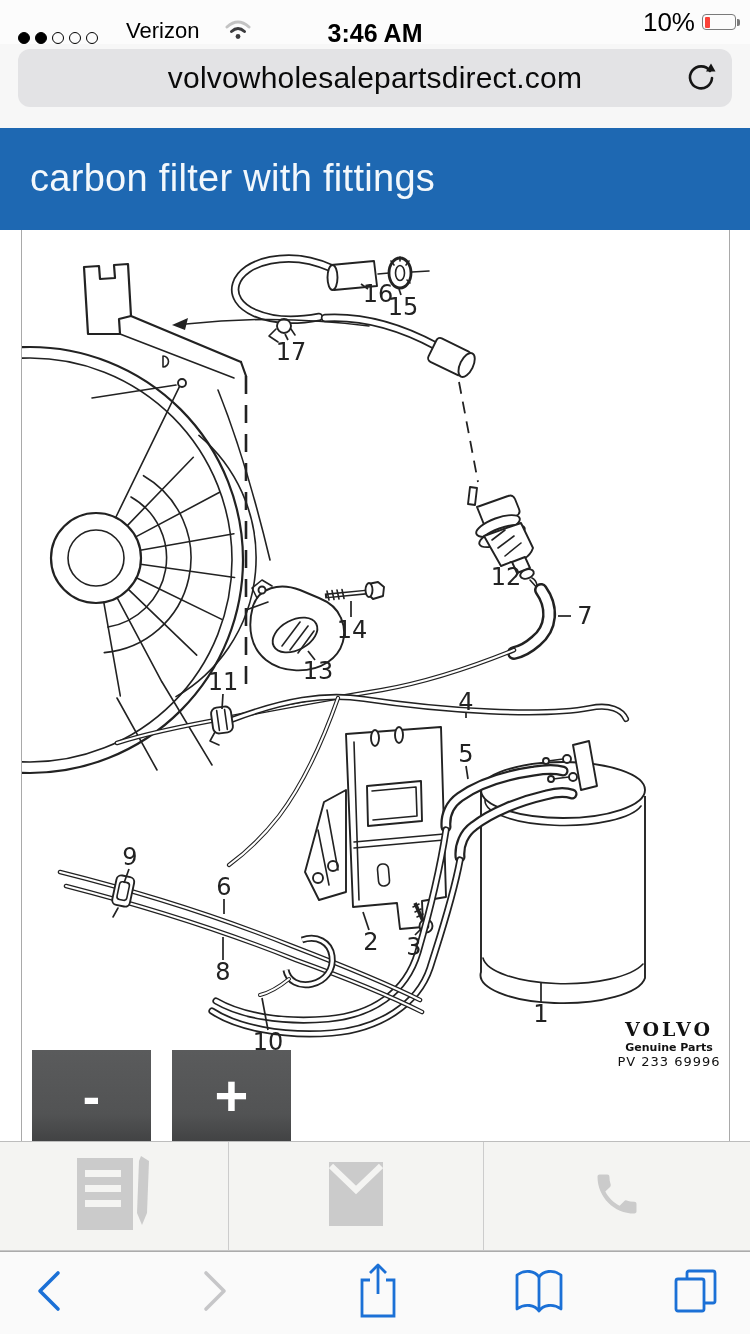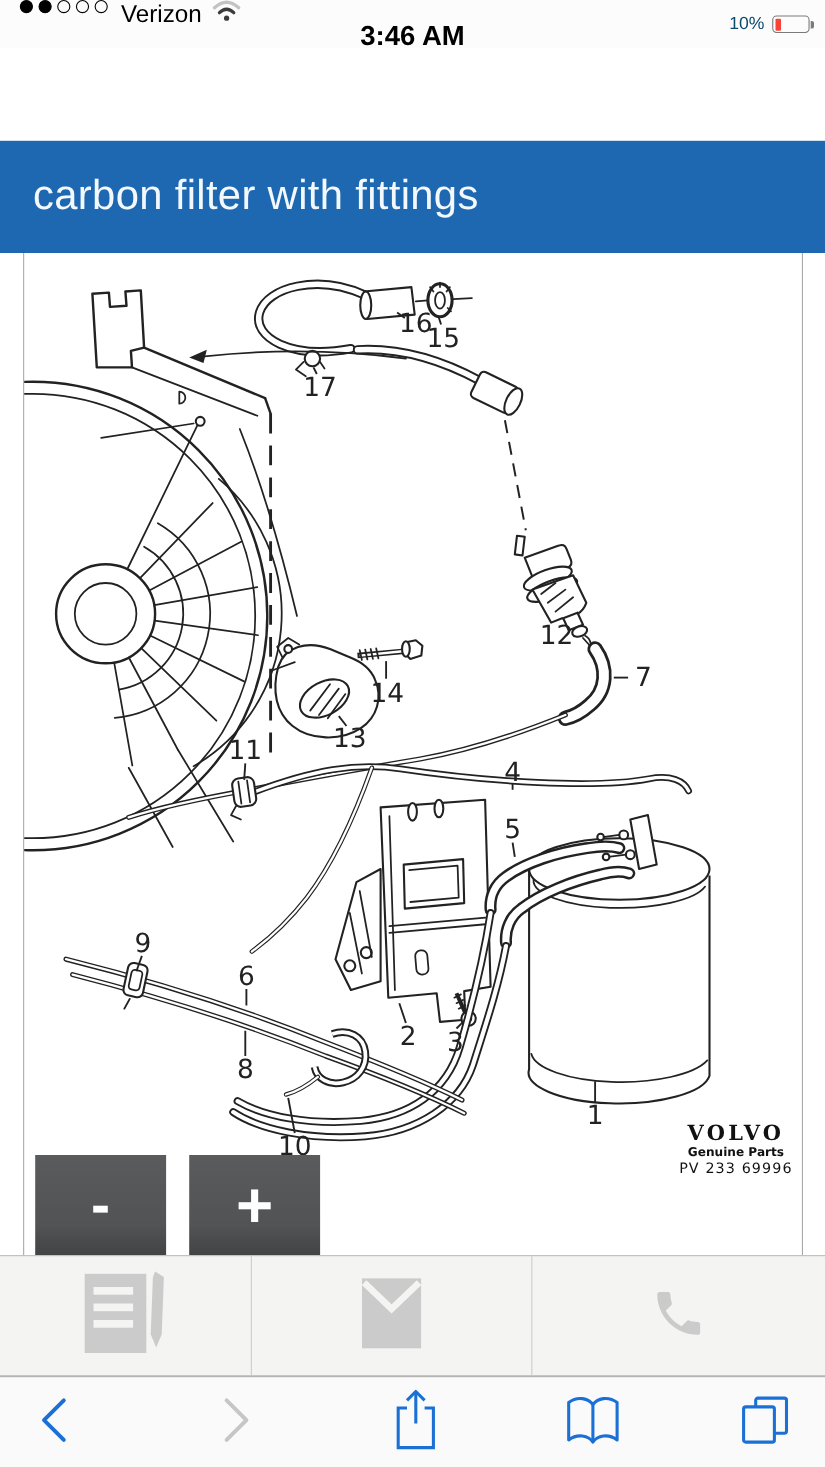--- a/index.html
+++ b/index.html
@@ -1,30 +1,30 @@
 <!DOCTYPE html>
 <html><head>
 <meta charset="utf-8">
 <style>
   html,body{margin:0;padding:0;background:#dcdcdc;}
   .phone{position:relative;width:750px;height:1334px;background:#ffffff;overflow:hidden;
          font-family:"Liberation Sans",sans-serif;margin:0 auto;}
 
   
   .status-bar{position:absolute;top:0;left:0;width:750px;height:44px;background:#fcfcfc;}
-  .sb-left{position:absolute;left:18px;top:0;height:44px;display:flex;align-items:flex-start;gap:4px;}
+  .sb-left{position:absolute;left:18px;top:0;height:44px;display:flex;align-items:flex-end;gap:20px;}
   .dots{display:flex;align-items:center;gap:5px;margin-right:8px;}
   .dot{width:12px;height:12px;border-radius:50%;border:1.5px solid #000;box-sizing:border-box;}
   .dot.filled{background:#000;}
   .carrier{font-size:22px;color:#000;}
   .wifi{margin-left:6px;}
   .sb-time{position:absolute;left:0;right:0;top:11px;height:44px;display:flex;align-items:center;
            justify-content:center;font-size:25px;font-weight:600;color:#000;}
   .sb-right{position:absolute;right:14px;top:0;height:44px;display:flex;align-items:center;gap:7px;}
-  .batt-pct{font-size:16px;color:#0c4a6e;}
+  .batt-pct{font-size:26px;color:#000000;}
   .battery{position:relative;width:34px;height:16px;border:1.5px solid #7a7a7a;border-radius:4px;
            box-sizing:border-box;}
   .battery .level{position:absolute;left:1.5px;top:1.5px;bottom:1.5px;width:5px;background:#fb4138;border-radius:1px;}
   .battery .nub{position:absolute;right:-5px;top:4px;width:3px;height:7px;background:#7a7a7a;
                 border-radius:0 2px 2px 0;}
 
   
   .url-area{position:absolute;top:44px;left:0;width:750px;height:84px;background:#f7f7f7;}
   .url-field{position:absolute;left:18px;right:18px;top:5px;height:58px;background:#e3e3e5;
              border-radius:12px;display:flex;align-items:center;justify-content:center;}
@@ -109,20 +109,31 @@
     <div class="sb-time">3:46 AM</div>
     <div class="sb-right">
       <span class="batt-pct">10%</span>
       <span class="battery">
         <span class="level"></span>
           <span class="nub"></span>
       </span>
     </div>
   </div>
 
+  <div class="url-area">
+    <div class="url-field">
+      <span class="url-text">volvowholesalepartsdirect.com</span>
+      <span class="reload">
+        <svg width="30" height="32" viewBox="0 0 30 32">
+          <path d="M24 9 A 11 11 0 1 0 26 16" fill="none" stroke="#161616" stroke-width="2.6" stroke-linecap="round"></path>
+          <polygon points="20,9.5 29.5,9.5 25,1.5" fill="#161616"></polygon>
+        </svg>
+      </span>
+    </div>
+  </div>
 
   <div class="page-header">
     <h1>carbon filter with fittings</h1>
   </div>
 
   <div class="content">
     <svg width="707" height="911" viewBox="0 0 707 911">
 
       <g>
         <circle class="ln2" cx="8" cy="330" r="213" fill="none"></circle>

